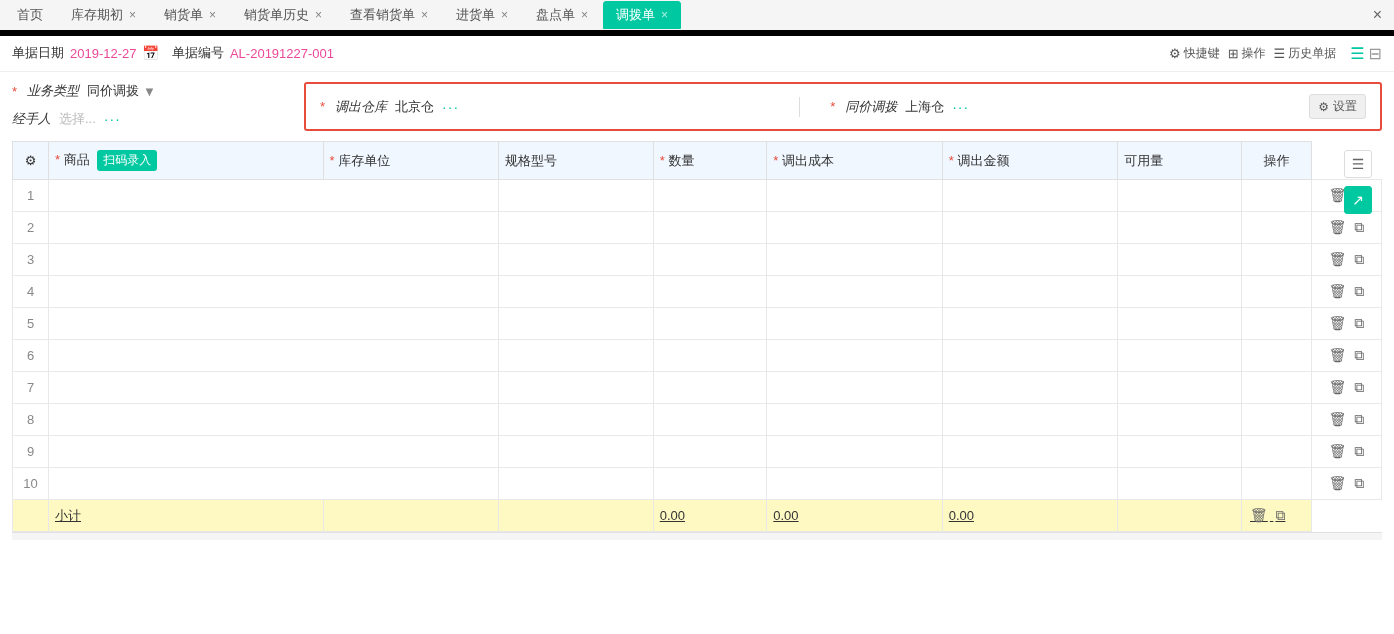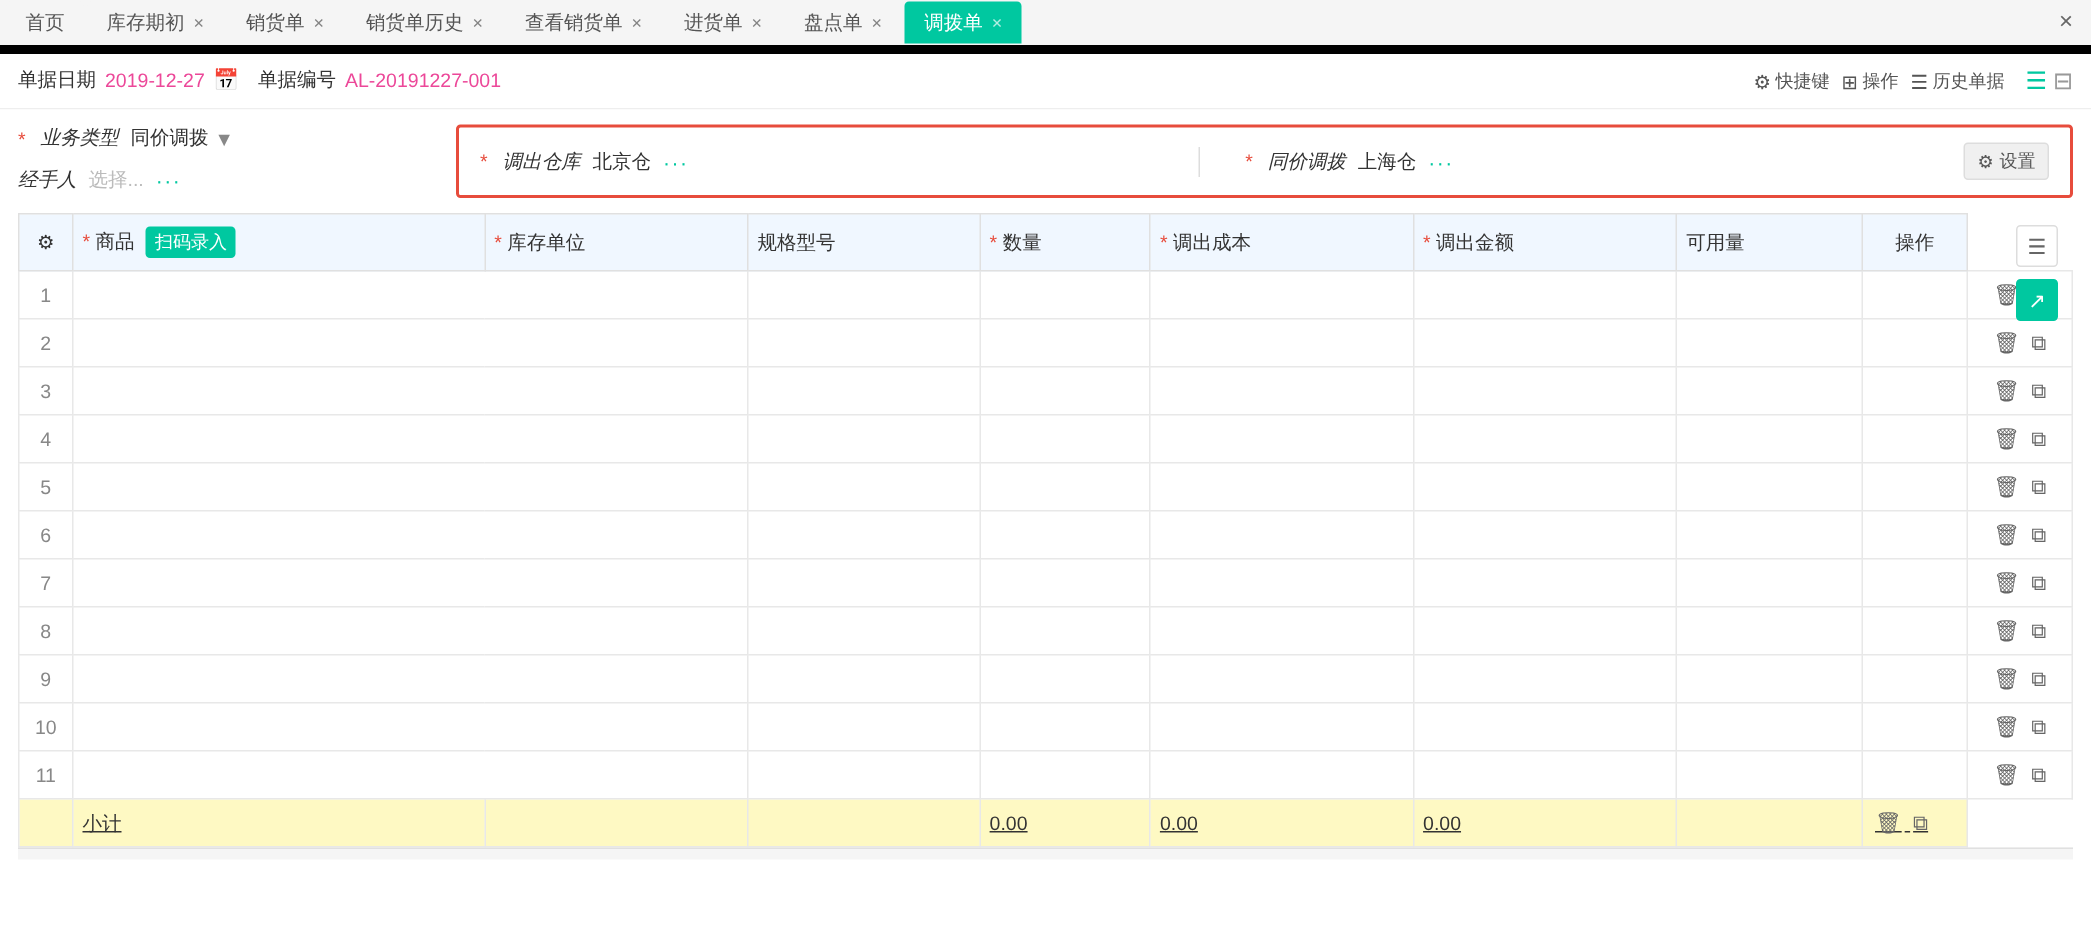--- a/index.html
+++ b/index.html
@@ -368,34 +368,20 @@
       <td></td>
       <td></td>
       <td></td>
       <td class="col-ops">
         <span class="op-icon">🗑</span>
         <span class="op-icon">⧉</span>
       </td>
     </tr>
         <tr>
       <td class="row-num">10</td>
-      <td colspan="2"></td>
-      <td></td>
-      <td></td>
-      <td></td>
-      <td></td>
-      <td></td>
-      <td></td>
-      <td class="col-ops">
-        <span class="op-icon">🗑</span>
-        <span class="op-icon">⧉</span>
-      </td>
-    </tr>
-        <tr>
-      <td class="row-num">11</td>
       <td colspan="2"></td>
       <td></td>
       <td></td>
       <td></td>
       <td></td>
       <td></td>
       <td></td>
       <td class="col-ops">
         <span class="op-icon">🗑</span>
         <span class="op-icon">⧉</span>

